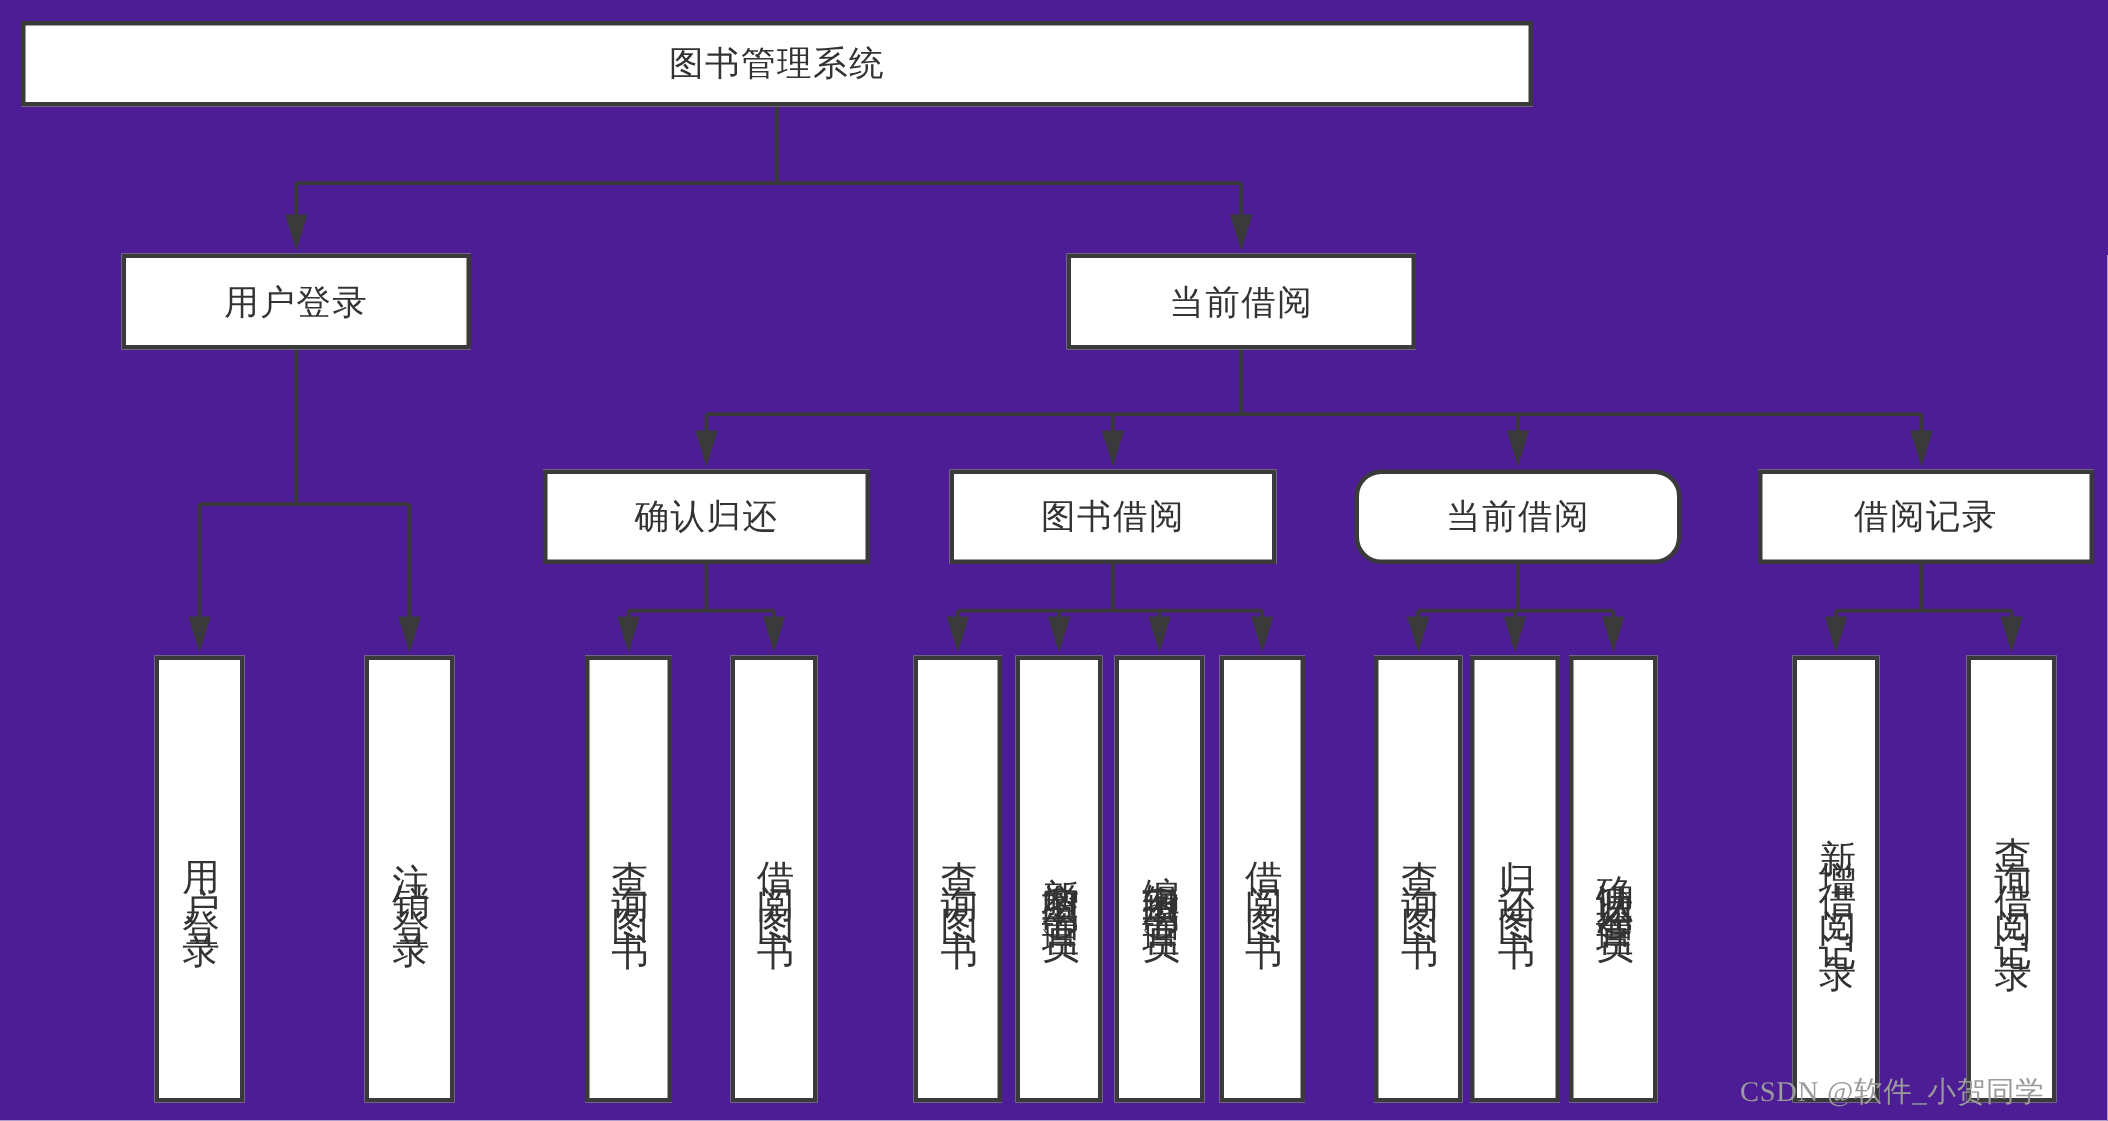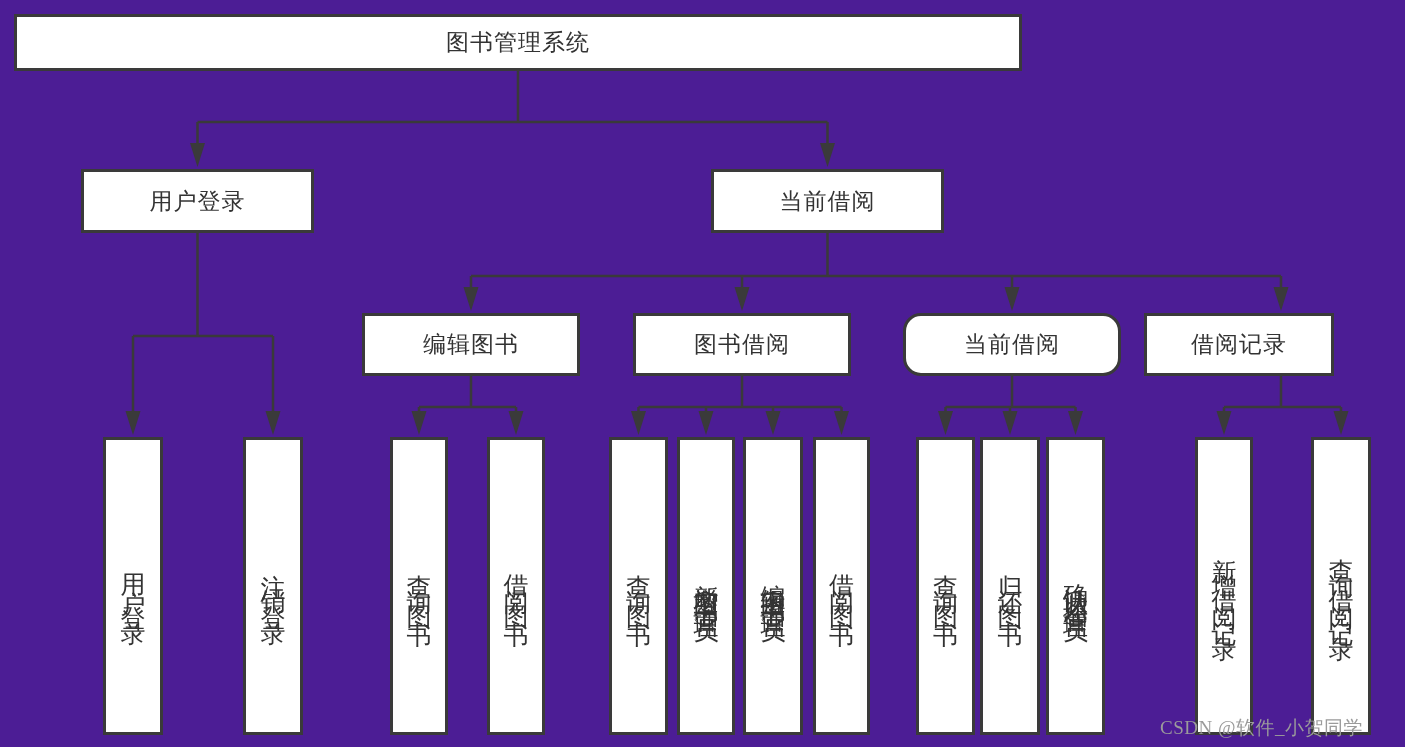--- a/index.html
+++ b/index.html
@@ -93,24 +93,24 @@
       <polygon points="1216.5,411 1231.5,411 1224,435"></polygon>
       <polygon points="1333.5,411 1348.5,411 1341,435"></polygon>
     </g>
   </svg>
 
   <div class="box h" style="left:14px; top:14px; width:1008px; height:57px;">图书管理系统</div>
 
   <div class="box h" style="left:81px; top:169px; width:233px; height:64px;">用户登录</div>
   <div class="box h" style="left:711px; top:169px; width:233px; height:64px;">当前借阅</div>
 
-  <div class="box h" style="left:362px; top:313px; width:218px; height:63px;">编辑图书</div>
+  <div class="box h" style="left:362px; top:313px; width:218px; height:63px;">确认归还</div>
   <div class="box h" style="left:633px; top:313px; width:218px; height:63px;">图书借阅</div>
   <div class="box h" style="left:903px; top:313px; width:218px; height:63px;border-radius:18px;">当前借阅</div>
-  <div class="box h" style="left:1144px; top:313px; width:190px; height:63px;">借阅记录</div>
+  <div class="box h" style="left:1172px; top:313px; width:224px; height:63px;">借阅记录</div>
 
   <div class="box v" style="left:103px; top:437px; width:60px; height:298px;">
     <span>用户登录</span>
   </div>
   <div class="box v" style="left:243px; top:437px; width:60px; height:298px;">
     <span>注销登录</span>
   </div>
 
   <div class="box v" style="left:390px; top:437px; width:58px; height:298px;">
     <span>查询图书</span>

